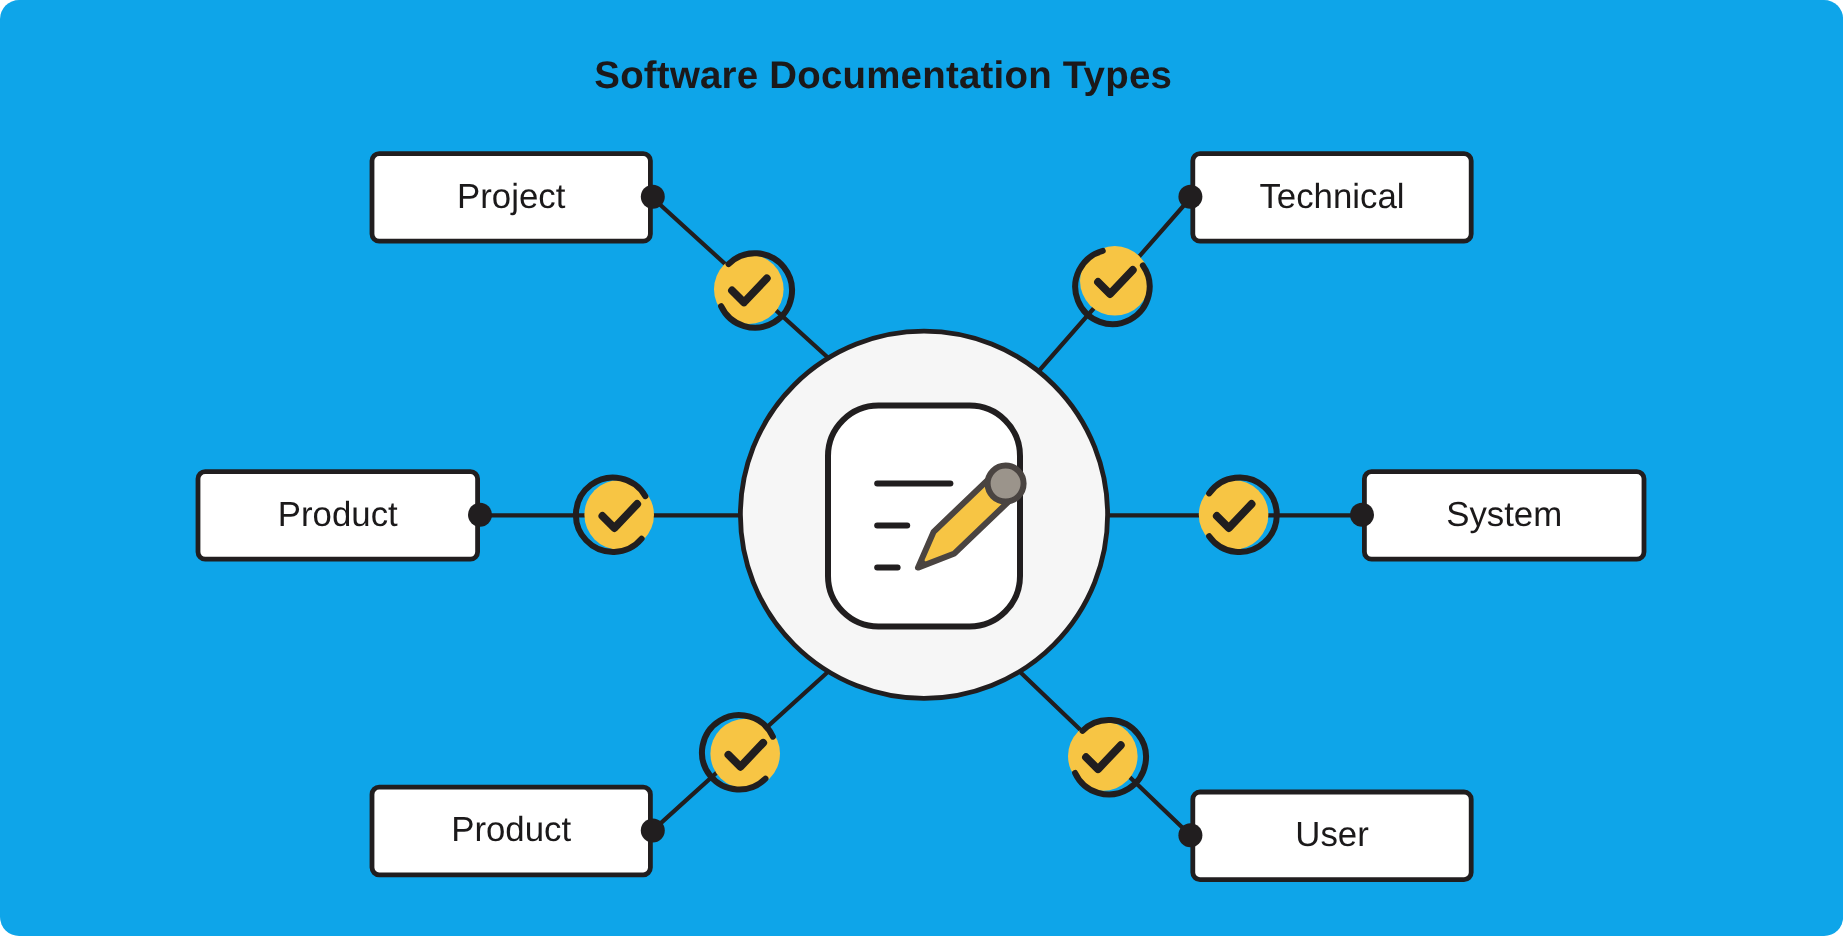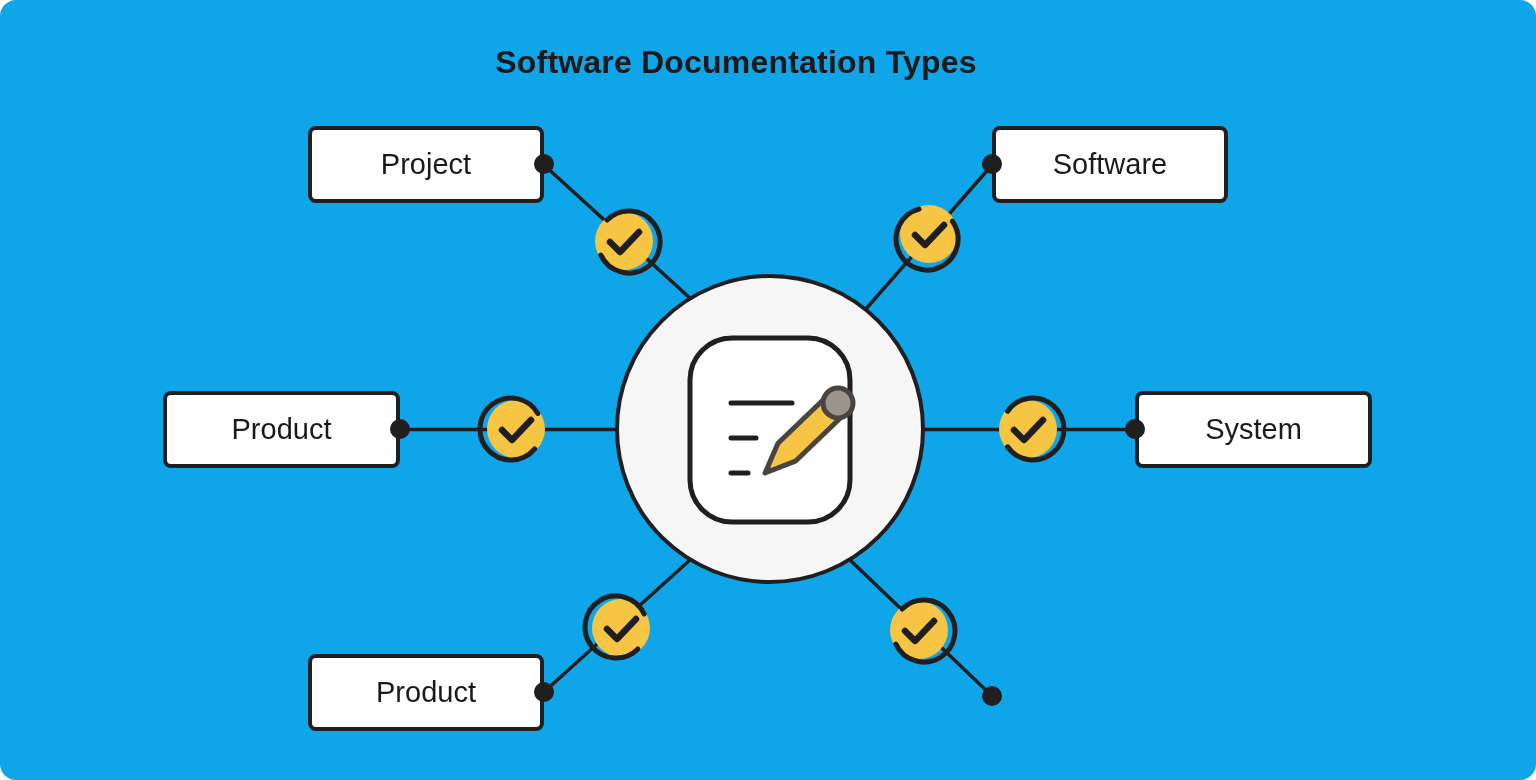--- a/index.html
+++ b/index.html
@@ -131,30 +131,33 @@
           <circle cx="838" cy="403" r="15" fill="#9B948B" stroke="#4A4441" stroke-width="5"></circle>
         </g>
       </g>
     </g>
   </svg>
 
   <div class="node-box box-project">
     <span class="node-label">Project</span>
   </div>
   <div class="node-box box-technical">
-    <span class="node-label">Software</span>
+    <span class="node-label">Technical</span>
   </div>
   <div class="node-box box-product">
     <span class="node-label">Product</span>
   </div>
   <div class="node-box box-system">
     <span class="node-label">System</span>
   </div>
   <div class="node-box box-process">
     <span class="node-label">Product</span>
+  </div>
+  <div class="node-box box-user">
+    <span class="node-label">User</span>
   </div>
 
   <div class="dot dot-project"></div>
   <div class="dot dot-technical"></div>
   <div class="dot dot-product"></div>
   <div class="dot dot-system"></div>
   <div class="dot dot-process"></div>
   <div class="dot dot-user"></div>
 
 </div>

